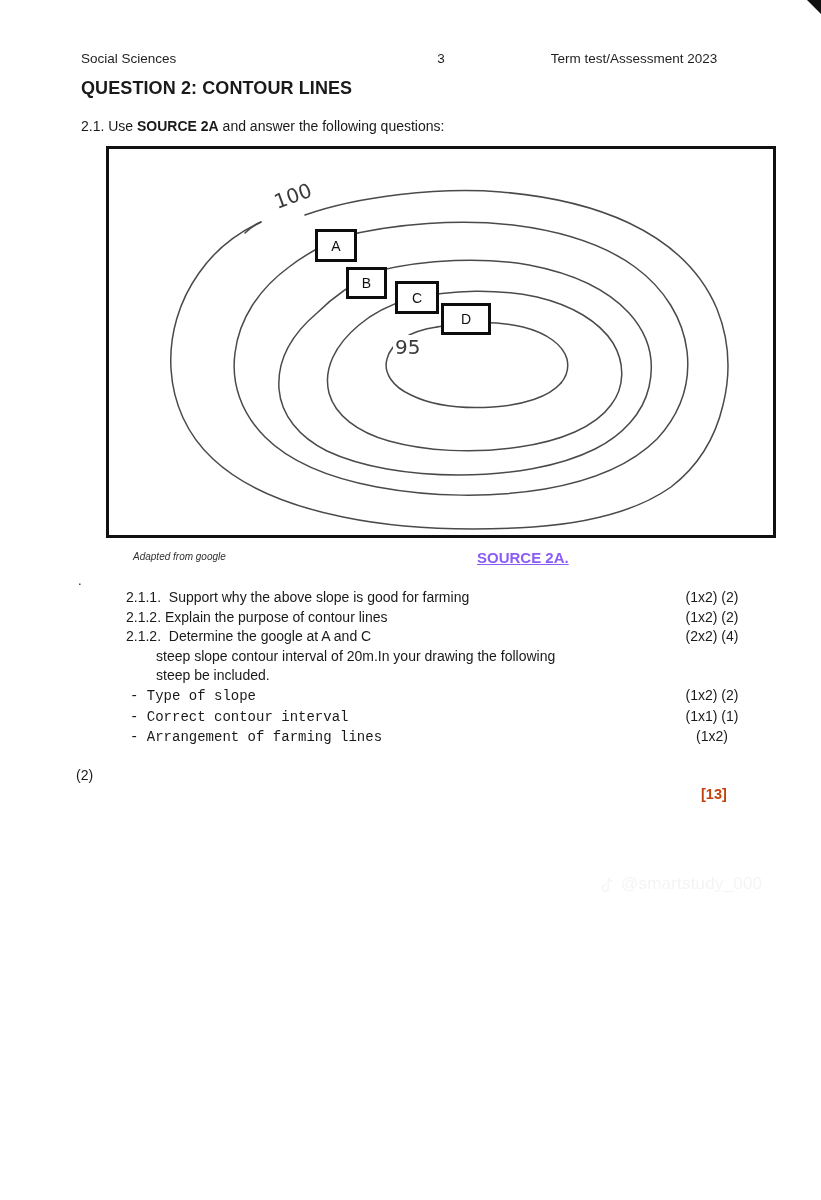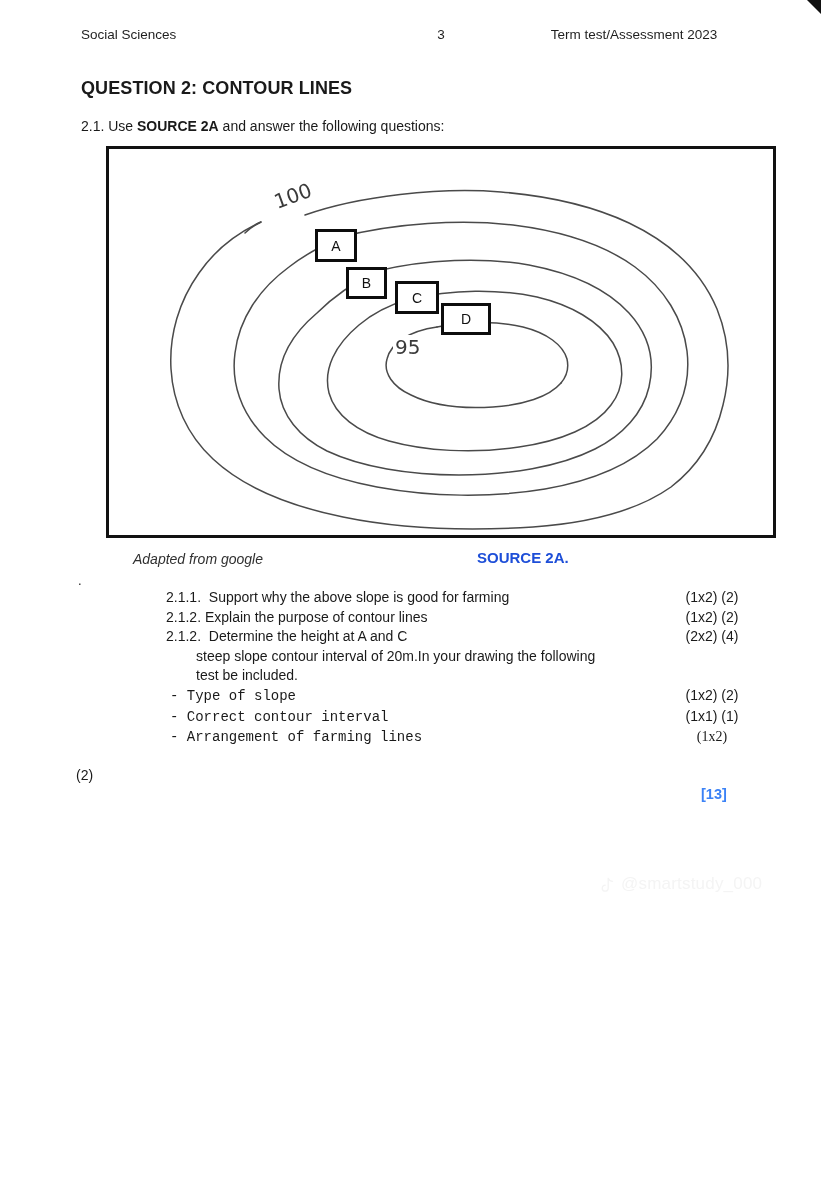--- a/index.html
+++ b/index.html
@@ -24,21 +24,21 @@
     width: 0;
     height: 0;
     border-top: 14px solid #111111;
     border-left: 14px solid transparent;
   }
 
   
   .running-header {
     position: absolute;
     left: 81px;
-    top: 27px;
+    top: 51px;
     width: 670px;
     display: flex;
     align-items: baseline;
     font-size: 13.5px;
     color: #1f1f1f;
   }
   .rh-left { width: 330px; }
   .rh-center { width: 60px; text-align: center; }
   .rh-right { flex: 1; text-align: center; padding-left: 46px; white-space: nowrap; }
 
@@ -127,30 +127,31 @@
     position: absolute;
     left: 133px;
     top: 551px;
     width: 620px;
   }
   .caption-credit {
     position: absolute;
     left: 0;
     top: 0;
     font-style: italic;
-    font-size: 14px;
+    font-size: 10px;
     color: #303030;
   }
   .caption-source {
     position: absolute;
     left: 344px;
     top: -2px;
     font-weight: bold;
     font-size: 15px;
-    color: #1d4ed8;
+    color: #8b5cf6;
+    text-decoration: underline;
   }
 
   
   .margin-dot {
     position: absolute;
     left: 78px;
     top: 573px;
     font-size: 13px;
     color: #222222;
   }
@@ -166,29 +167,28 @@
     color: #1a1a1a;
   }
   .q-row {
     position: relative;
     display: flex;
     align-items: baseline;
   }
   .q-text {
     flex: 1;
     white-space: pre;
-    margin-left: 40px;
   }
   .q-marks {
     width: 88px;
     flex: none;
     text-align: center;
     white-space: nowrap;
   }
-  .q-marks.indent { padding-left: 26px; font-family: Liberation Serif, serif; }
+  .q-marks.indent { padding-left: 26px; }
   .q-cont {
     padding-left: 30px;
   }
   .q-dash {
     padding-left: 4px;
     font-family: Liberation Mono, monospace;
   }
 
   
   .orphan-marks {
@@ -199,21 +199,21 @@
     color: #1a1a1a;
   }
 
   
   .total-marks {
     position: absolute;
     left: 701px;
     top: 786px;
     font-size: 14.5px;
     font-weight: bold;
-    color: #3b82f6;
+    color: #c2410c;
   }
 
   
   .watermark {
     position: absolute;
     left: 600px;
     top: 874px;
     display: flex;
     align-items: center;
     gap: 5px;
@@ -334,32 +334,32 @@
     <div class="q-text">2.1.1.  Support why the above slope is good for farming</div>
     <div class="q-marks">(1x2) (2)</div>
   </div>
 
   <div class="q-row">
     <div class="q-text">2.1.2. Explain the purpose of contour lines</div>
     <div class="q-marks">(1x2) (2)</div>
   </div>
 
   <div class="q-row">
-    <div class="q-text">2.1.2.  Determine the height at A and C</div>
+    <div class="q-text">2.1.2.  Determine the google at A and C</div>
     <div class="q-marks">(2x2) (4)</div>
   </div>
 
 
   <div class="q-row">
     <div class="q-text q-cont">steep slope contour interval of 20m.In your drawing the following</div>
     <div class="q-marks"></div>
   </div>
 
   <div class="q-row">
-    <div class="q-text q-cont">test be included.</div>
+    <div class="q-text q-cont">steep be included.</div>
     <div class="q-marks"></div>
   </div>
 
   <div class="q-row">
     <div class="q-text q-dash">- Type of slope</div>
     <div class="q-marks">(1x2) (2)</div>
   </div>
 
   <div class="q-row">
     <div class="q-text q-dash">- Correct contour interval</div>

